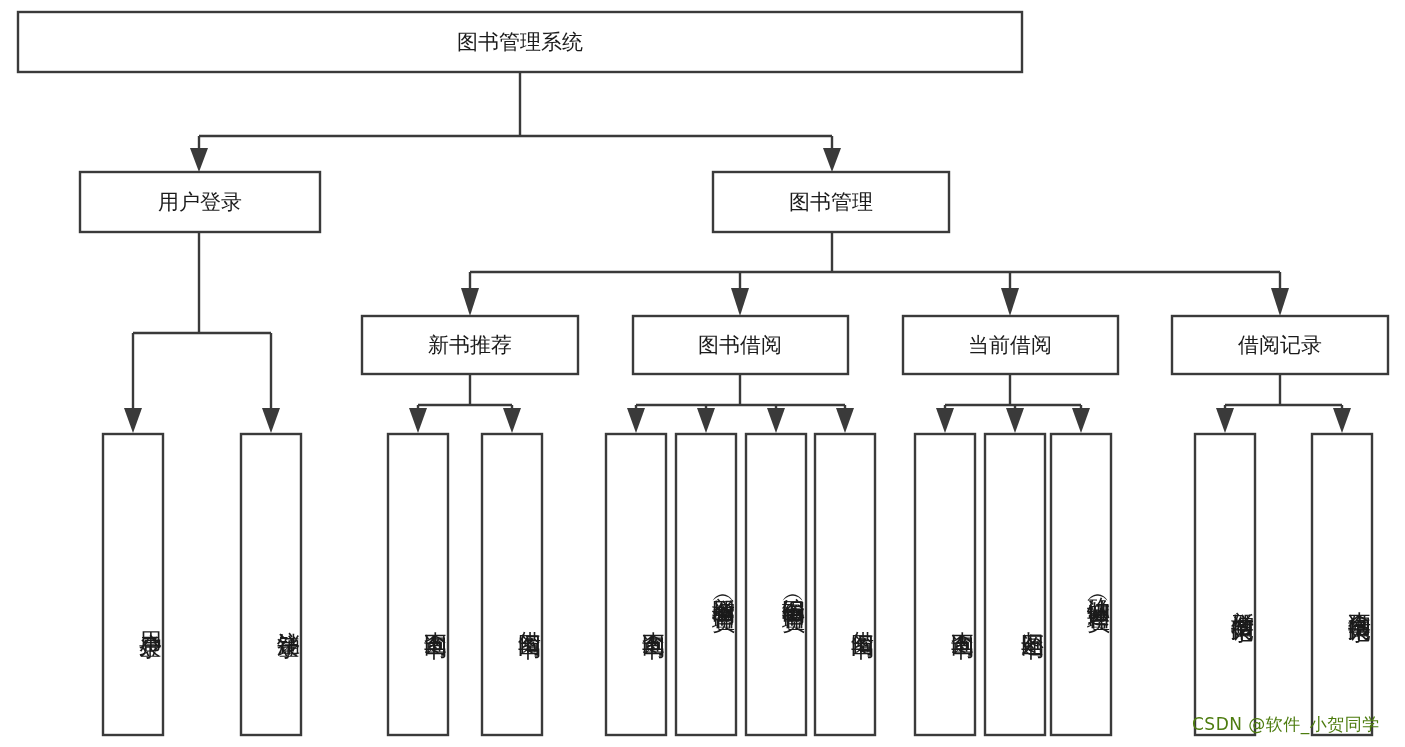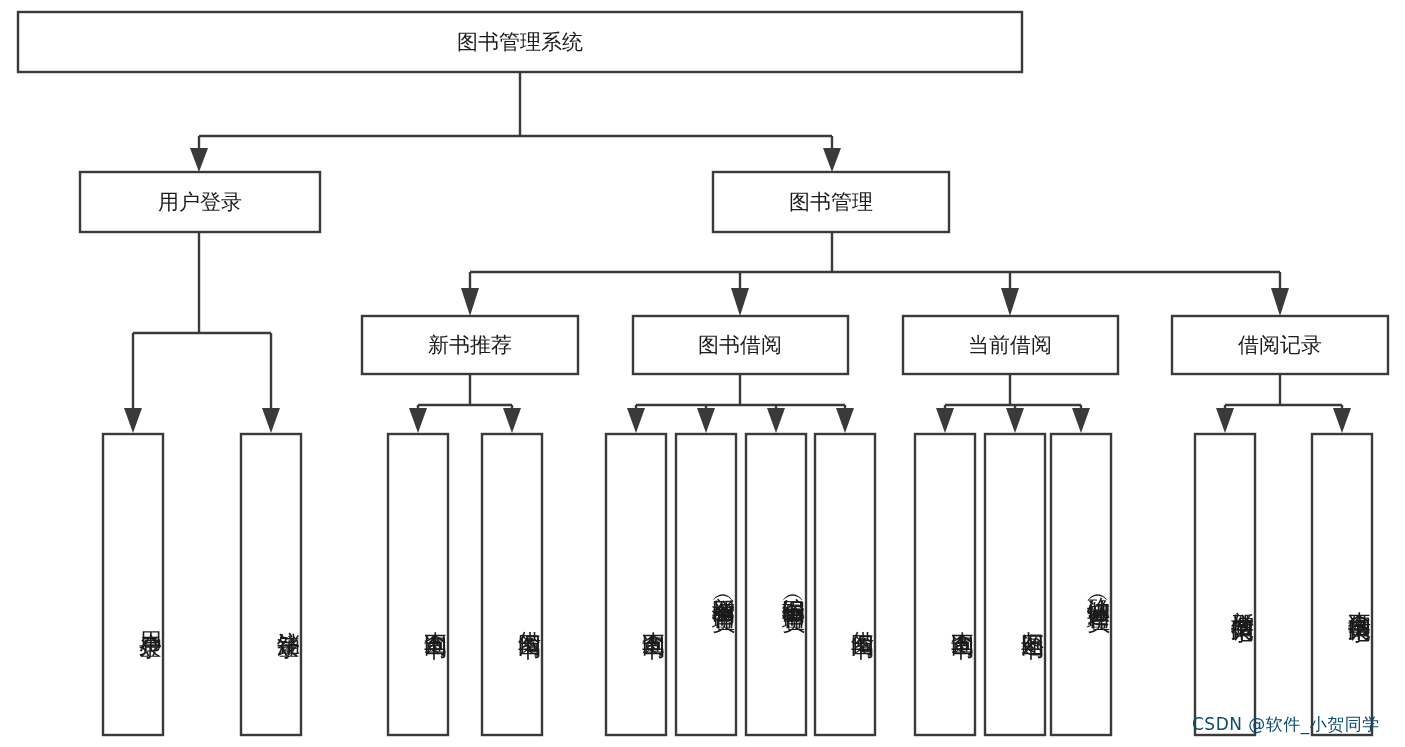--- a/index.html
+++ b/index.html
@@ -60,21 +60,21 @@
     display: flex;
     align-items: flex-start;
     justify-content: center;
     white-space: nowrap;
     pointer-events: none;
   }
   .watermark {
     position: absolute;
     font-family: "DejaVu Sans", "Liberation Sans", sans-serif;
     font-size: 17px;
-    color: #0c4a6e;
+    color: #4d7c0f;
     white-space: nowrap;
     letter-spacing: 0.5px;
     text-align: center;
   }
 </style>
 </head>
 <body>
 
 <div id="diagram-root">
 

